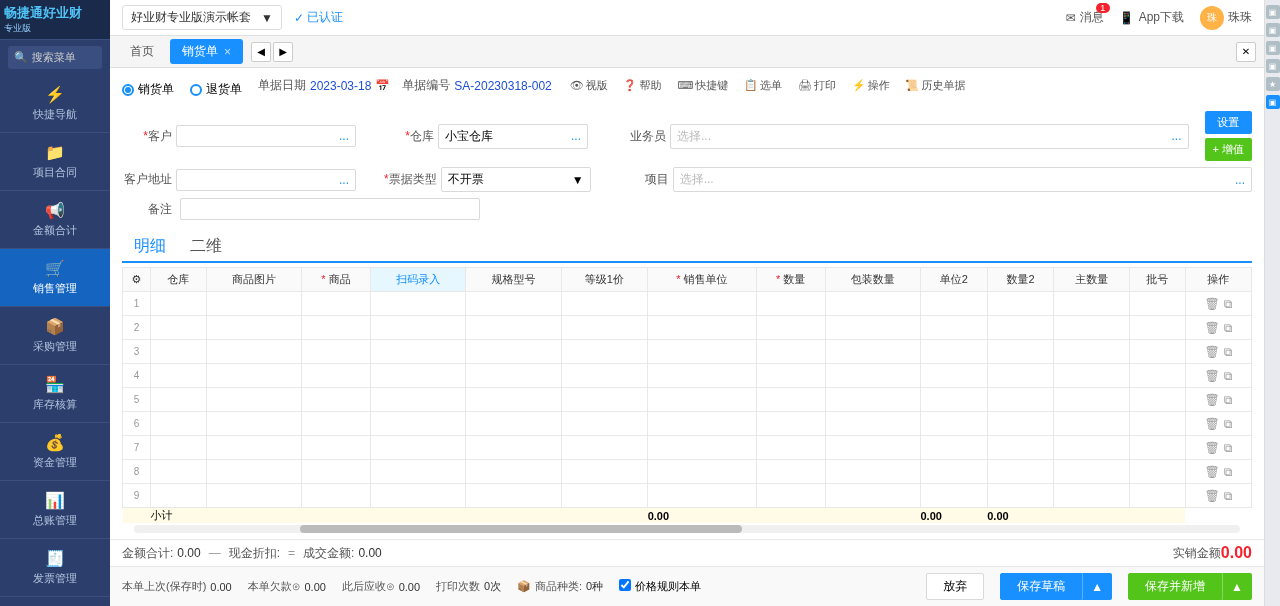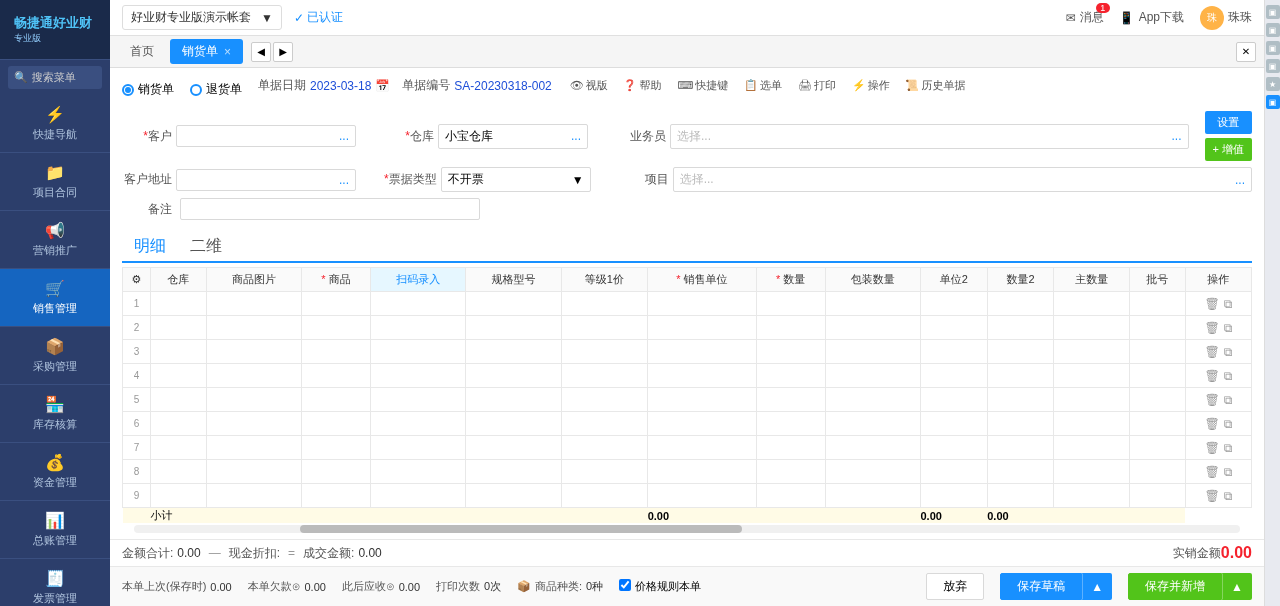--- a/index.html
+++ b/index.html
@@ -1,20 +1,20 @@
 <!DOCTYPE html>
 <html><head>
   <meta charset="utf-8">
   <style>
     * { margin: 0; padding: 0; box-sizing: border-box; }
     body { font-family: 'Microsoft YaHei', sans-serif; font-size: 12px; background: #f0f2f5; width: 1280px; height: 606px; overflow: hidden; display: flex; }
 
     
     .sidebar { width: 110px; background: #2c3e6b; display: flex; flex-direction: column; height: 606px; flex-shrink: 0; }
-    .sidebar-logo { background: #1a2a4a; padding: 14px; display: flex; align-items: center; gap: 4px; border-bottom: 1px solid #3a4f80; }
+    .sidebar-logo { background: #1a2a4a; padding: 4px; display: flex; align-items: center; gap: 4px; border-bottom: 1px solid #3a4f80; }
     .sidebar-logo-text { color: #4fc3f7; font-size: 13px; font-weight: bold; }
     .sidebar-logo-sub { color: #90caf9; font-size: 9px; }
     .sidebar-search { padding: 6px 8px; }
     .sidebar-search-btn { background: #3a4f80; border: none; color: #ccc; width: 100%; padding: 4px 6px; border-radius: 3px; cursor: pointer; font-size: 11px; display: flex; align-items: center; gap: 4px; }
     .sidebar-item { padding: 10px 8px; display: flex; flex-direction: column; align-items: center; gap: 3px; cursor: pointer; color: #b0c4de; font-size: 11px; border-bottom: 1px solid #3a4f80; }
     .sidebar-item.active { background: #1565c0; color: #fff; }
     .sidebar-item-icon { font-size: 16px; }
 
     
     .main { flex: 1; display: flex; flex-direction: column; background: #f0f2f5; overflow: hidden; }
@@ -132,21 +132,21 @@
   <div class="sidebar-item">
     <span class="sidebar-item-icon">⚡</span>
     <span>快捷导航</span>
   </div>
   <div class="sidebar-item">
     <span class="sidebar-item-icon">📁</span>
     <span>项目合同</span>
   </div>
   <div class="sidebar-item">
     <span class="sidebar-item-icon">📢</span>
-    <span>营销推广</span>
+    <span>金额合计</span>
   </div>
   <div class="sidebar-item active">
     <span class="sidebar-item-icon">🛒</span>
     <span>销售管理</span>
   </div>
   <div class="sidebar-item">
     <span class="sidebar-item-icon">📦</span>
     <span>采购管理</span>
   </div>
   <div class="sidebar-item">

